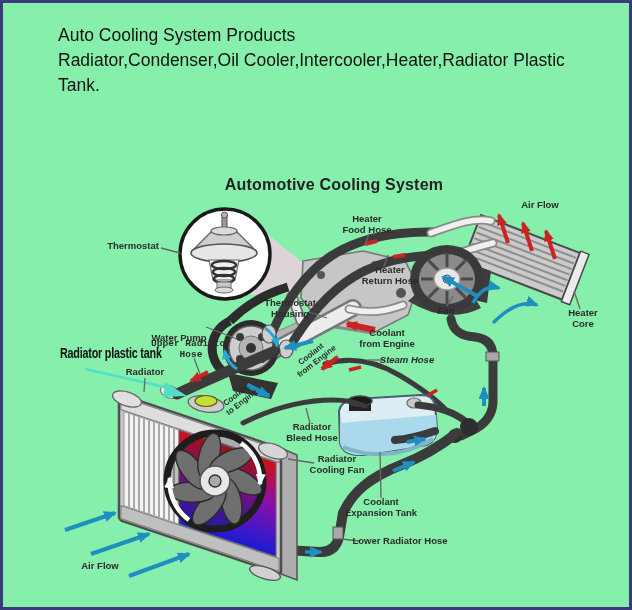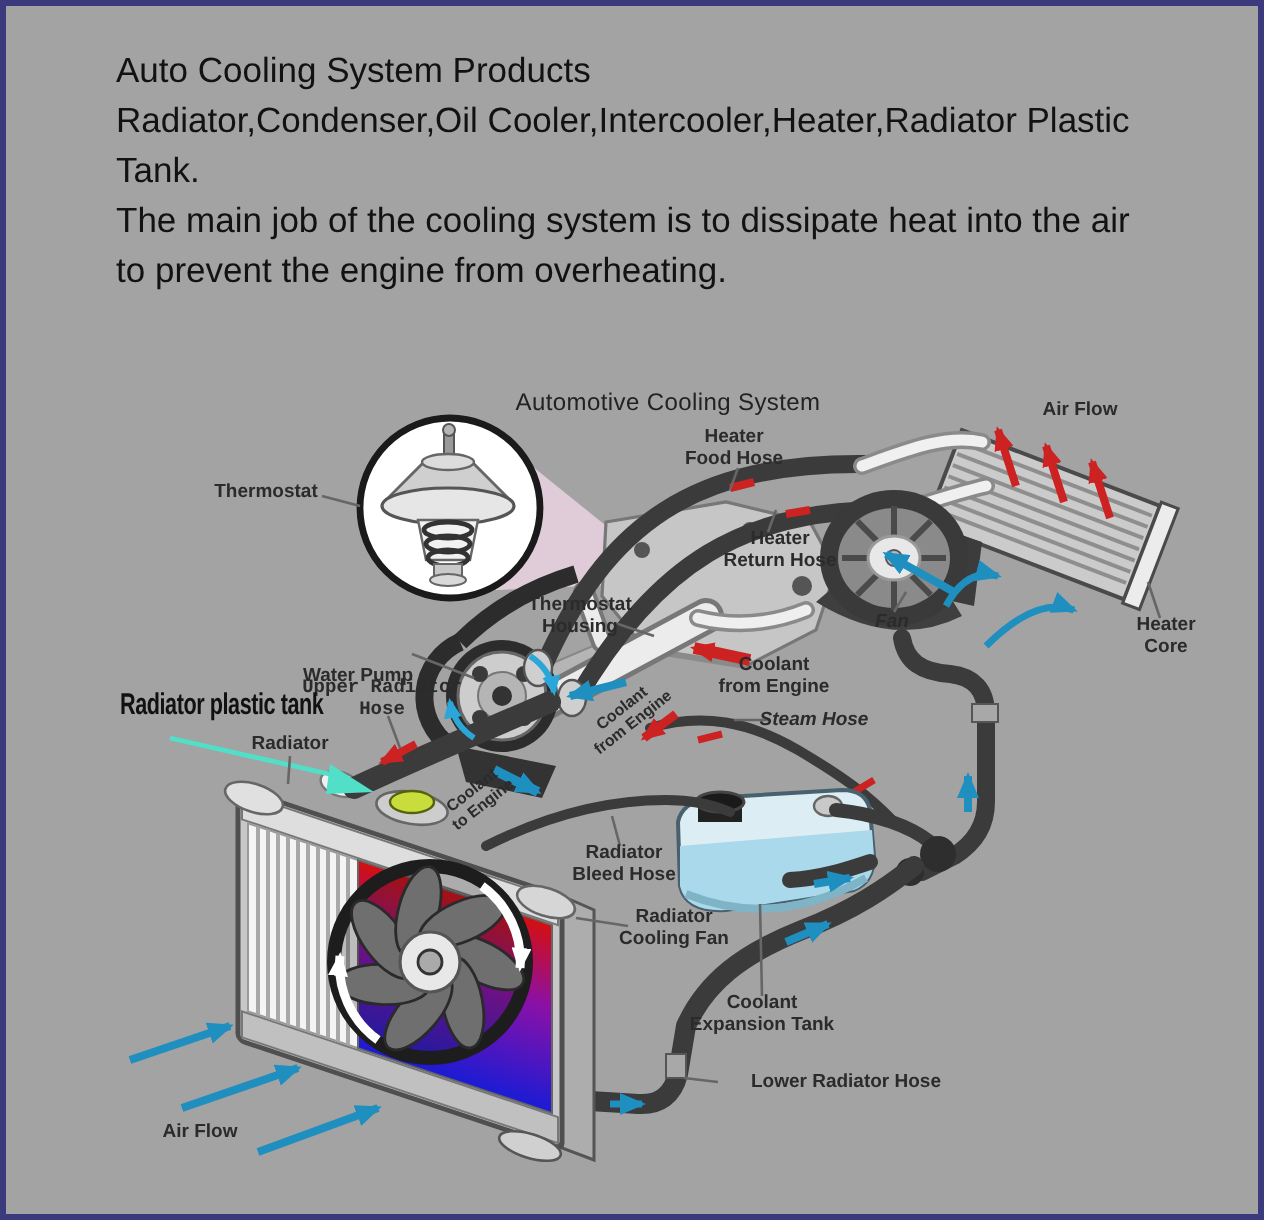--- a/index.html
+++ b/index.html
@@ -1,39 +1,38 @@
 <!DOCTYPE html>
 <html><head>
 <meta charset="utf-8">
 <style>
   html,body{margin:0;padding:0;background:#888;}
   .stage{position:relative;width:632px;height:610px;box-sizing:border-box;
-         background:#a3a3a3;border:3px solid #3a3a7c;overflow:hidden;
+         background:#86efac;border:3px solid #3a3a7c;overflow:hidden;
          font-family:"Liberation Sans",sans-serif;}
   .header{position:absolute;left:55px;top:20px;width:515px;
           font-size:17.5px;line-height:25px;color:#121212;}
   .dg-title{position:absolute;left:331px;top:182px;transform:translate(-50%,-50%);
-            font-size:12px;font-weight:normal;color:#222;letter-spacing:.2px;white-space:nowrap;margin-top:16px;}
+            font-size:16px;font-weight:bold;color:#222;letter-spacing:.2px;white-space:nowrap;}
   .lbl{position:absolute;transform:translate(-50%,-50%);
        font-size:9.5px;font-weight:bold;color:#2b2b2b;text-align:center;
        white-space:pre-line;line-height:1.18;}
   .lbl.rot{font-size:8px;transform:translate(-50%,-50%) rotate(-38deg);}
   .lbl.big{font-size:15px;font-weight:bold;color:#111;white-space:nowrap;
            transform:scaleX(.72);transform-origin:left top;letter-spacing:-.3px;}
   svg{position:absolute;left:0;top:0;}
 </style>
 </head>
 <body>
 
 <div class="stage">
 
   <div class="header">
     <div>Auto Cooling System Products</div>
     <div>Radiator,Condenser,Oil Cooler,Intercooler,Heater,Radiator Plastic Tank.</div>
-    <div>The main job of the cooling system is to dissipate heat into the air to prevent the engine from overheating.</div>
   </div>
 
   <svg width="632" height="610" viewBox="0 0 632 610">
     <defs>
       <linearGradient id="gradRad" x1="0" y1="0" x2="0" y2="1">
         <stop offset="0" stop-color="#d40f0f"></stop>
           <stop offset="0.45" stop-color="#8a10a8"></stop>
           <stop offset="1" stop-color="#1b1bd4"></stop>
       </linearGradient>
       <marker id="mB" markerUnits="userSpaceOnUse" markerWidth="14" markerHeight="11" refX="11" refY="5.5" orient="auto">
@@ -312,16 +311,16 @@
   <div class="lbl" style="left:443px;top:308px;font-style:italic;">Fan</div>
   <div class="lbl" style="left:537px;top:202px;">Air Flow</div>
   <div class="lbl" style="left:580px;top:315px;">Heater
 Core</div>
   <div class="lbl" style="left:309px;top:429px;">Radiator
 Bleed Hose</div>
   <div class="lbl" style="left:334px;top:461px;">Radiator
 Cooling Fan</div>
   <div class="lbl" style="left:378px;top:504px;">Coolant
 Expansion Tank</div>
-  <div class="lbl" style="left:397px;top:538px;margin-left:23px;">Lower Radiator Hose</div>
+  <div class="lbl" style="left:397px;top:538px;">Lower Radiator Hose</div>
   <div class="lbl" style="left:97px;top:563px;">Air Flow</div>
 
 </div>
 
 </body></html>

